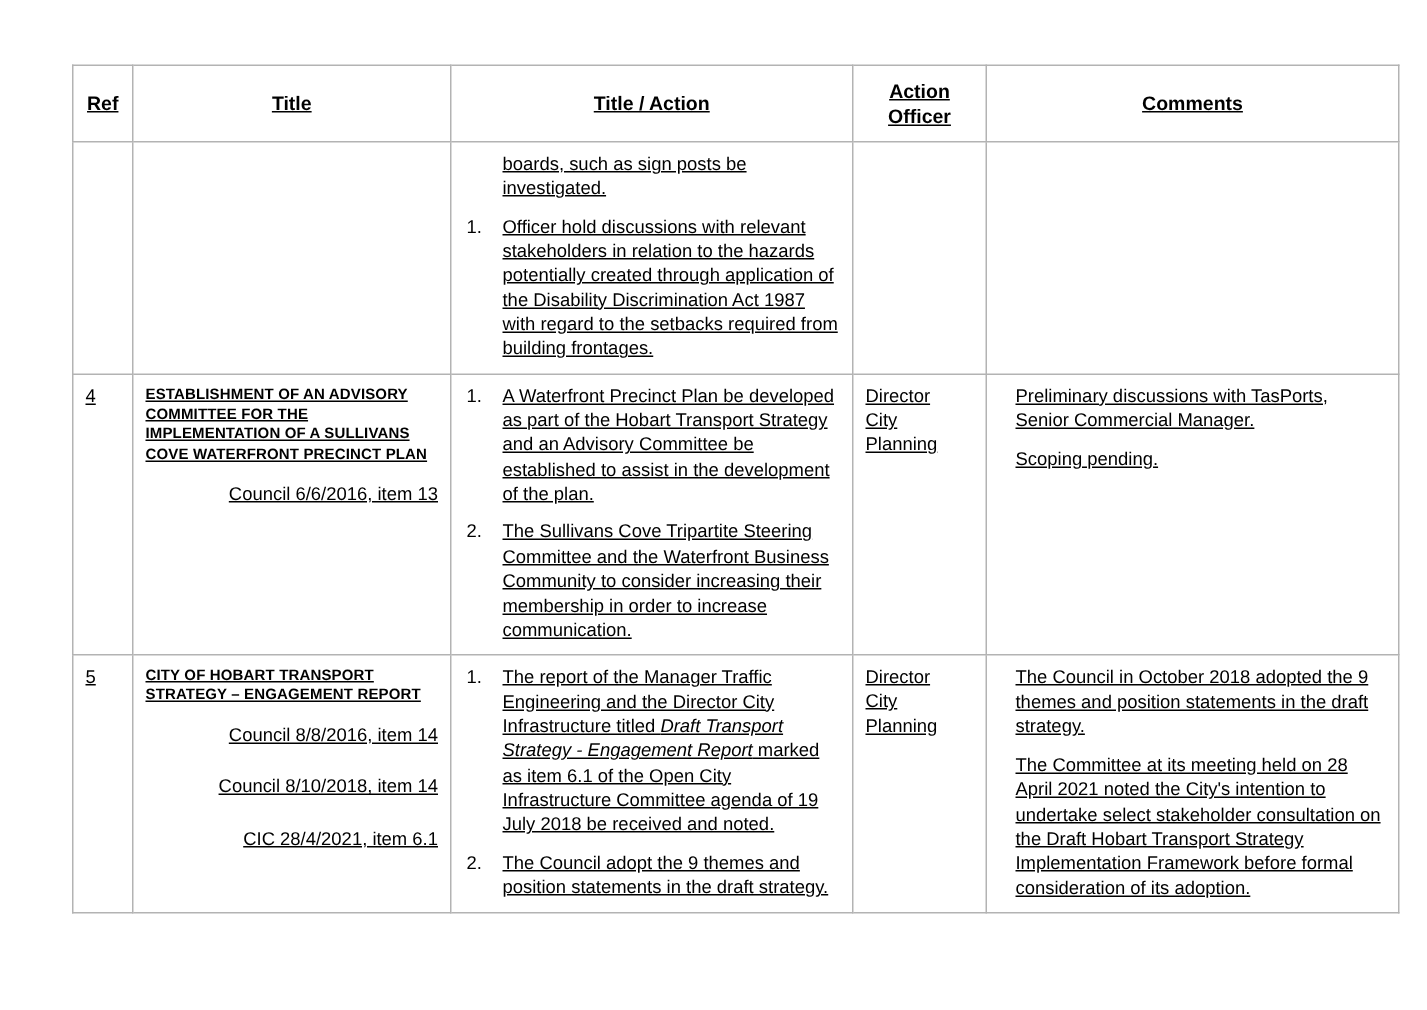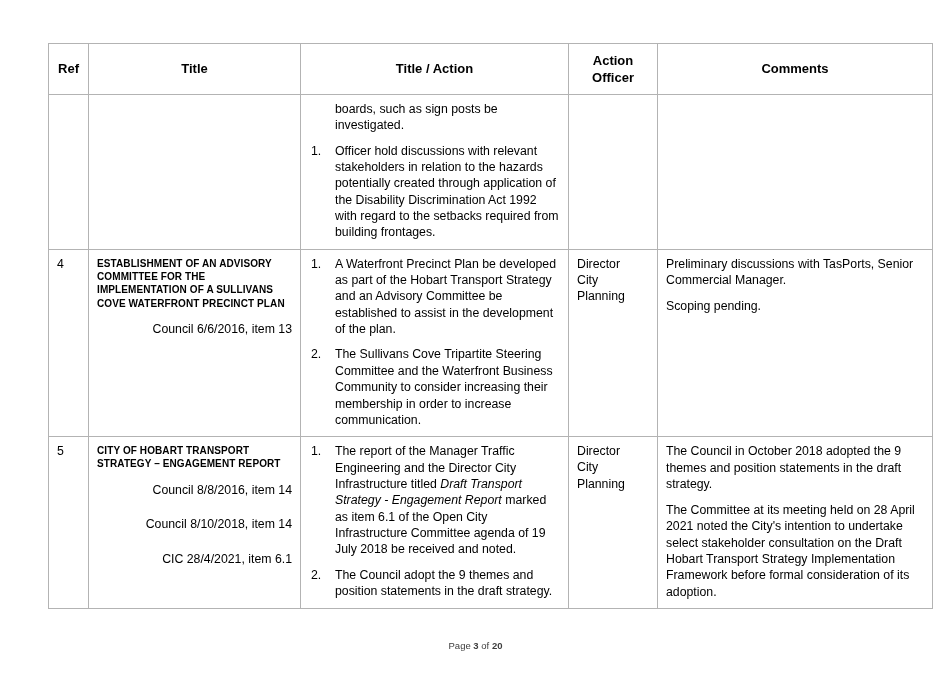--- a/index.html
+++ b/index.html
@@ -21,20 +21,21 @@
     width: 951px;
     height: 673px;
   }
   table.register {
     position: absolute;
     left: 48px;
     top: 43px;
     width: 884px;
     border-collapse: collapse;
     table-layout: fixed;
+    text-decoration: underline;
   }
   table.register td, table.register th {
     border: 1px solid #b3b3b3;
     vertical-align: top;
     padding: 6px 8px 8px 8px;
     font-size: 12.3px;
     line-height: 1.32;
     font-weight: normal;
     text-align: left;
   }
@@ -99,21 +100,21 @@
     position: absolute;
     left: 2px;
     top: 0;
   }
   .cont-line {
     margin: 0 0 9px 26px;
     line-height: 1.33;
   }
   .it { font-style: italic; }
 
-  .comment-p { margin: 0 0 9px 0; line-height: 1.34; }
+  .comment-p { margin: 0 0 9px 11px; line-height: 1.34; }
   .comment-p:last-child { margin-bottom: 0; }
 
   .footer {
     position: absolute;
     left: 0;
     top: 640px;
     width: 951px;
     text-align: center;
     font-size: 9.5px;
     color: #3d3d3d;
@@ -147,21 +148,21 @@
       </tr>
     </thead>
     <tbody>
 
       <tr>
         <td class="ref"></td>
         <td></td>
         <td>
           <div class="cont-line">boards, such as sign posts be investigated.</div>
           <ol class="actions">
-            <li>Officer hold discussions with relevant stakeholders in relation to the hazards potentially created through application of the Disability Discrimination Act 1992 with regard to the setbacks required from building frontages.</li>
+            <li>Officer hold discussions with relevant stakeholders in relation to the hazards potentially created through application of the Disability Discrimination Act 1987 with regard to the setbacks required from building frontages.</li>
           </ol>
         </td>
         <td class="officer"></td>
         <td></td>
       </tr>
 
       <tr>
         <td class="ref">4</td>
         <td>
           <p class="title-head">ESTABLISHMENT OF AN ADVISORY COMMITTEE FOR THE IMPLEMENTATION OF A SULLIVANS COVE WATERFRONT PRECINCT PLAN</p>
@@ -205,20 +206,14 @@
         </td>
         <td>
           <p class="comment-p">The Council in October 2018 adopted the 9 themes and position statements in the draft strategy.</p>
           <p class="comment-p">The Committee at its meeting held on 28 April 2021 noted the City's intention to undertake select stakeholder consultation on the Draft Hobart Transport Strategy Implementation Framework before formal consideration of its adoption.</p>
         </td>
       </tr>
 
     </tbody>
   </table>
 
-  <div class="footer">
-    <span>Page</span>
-    <b>3</b>
-    <span>of</span>
-    <b>20</b>
-  </div>
 
 </div>
 
 </body></html>

